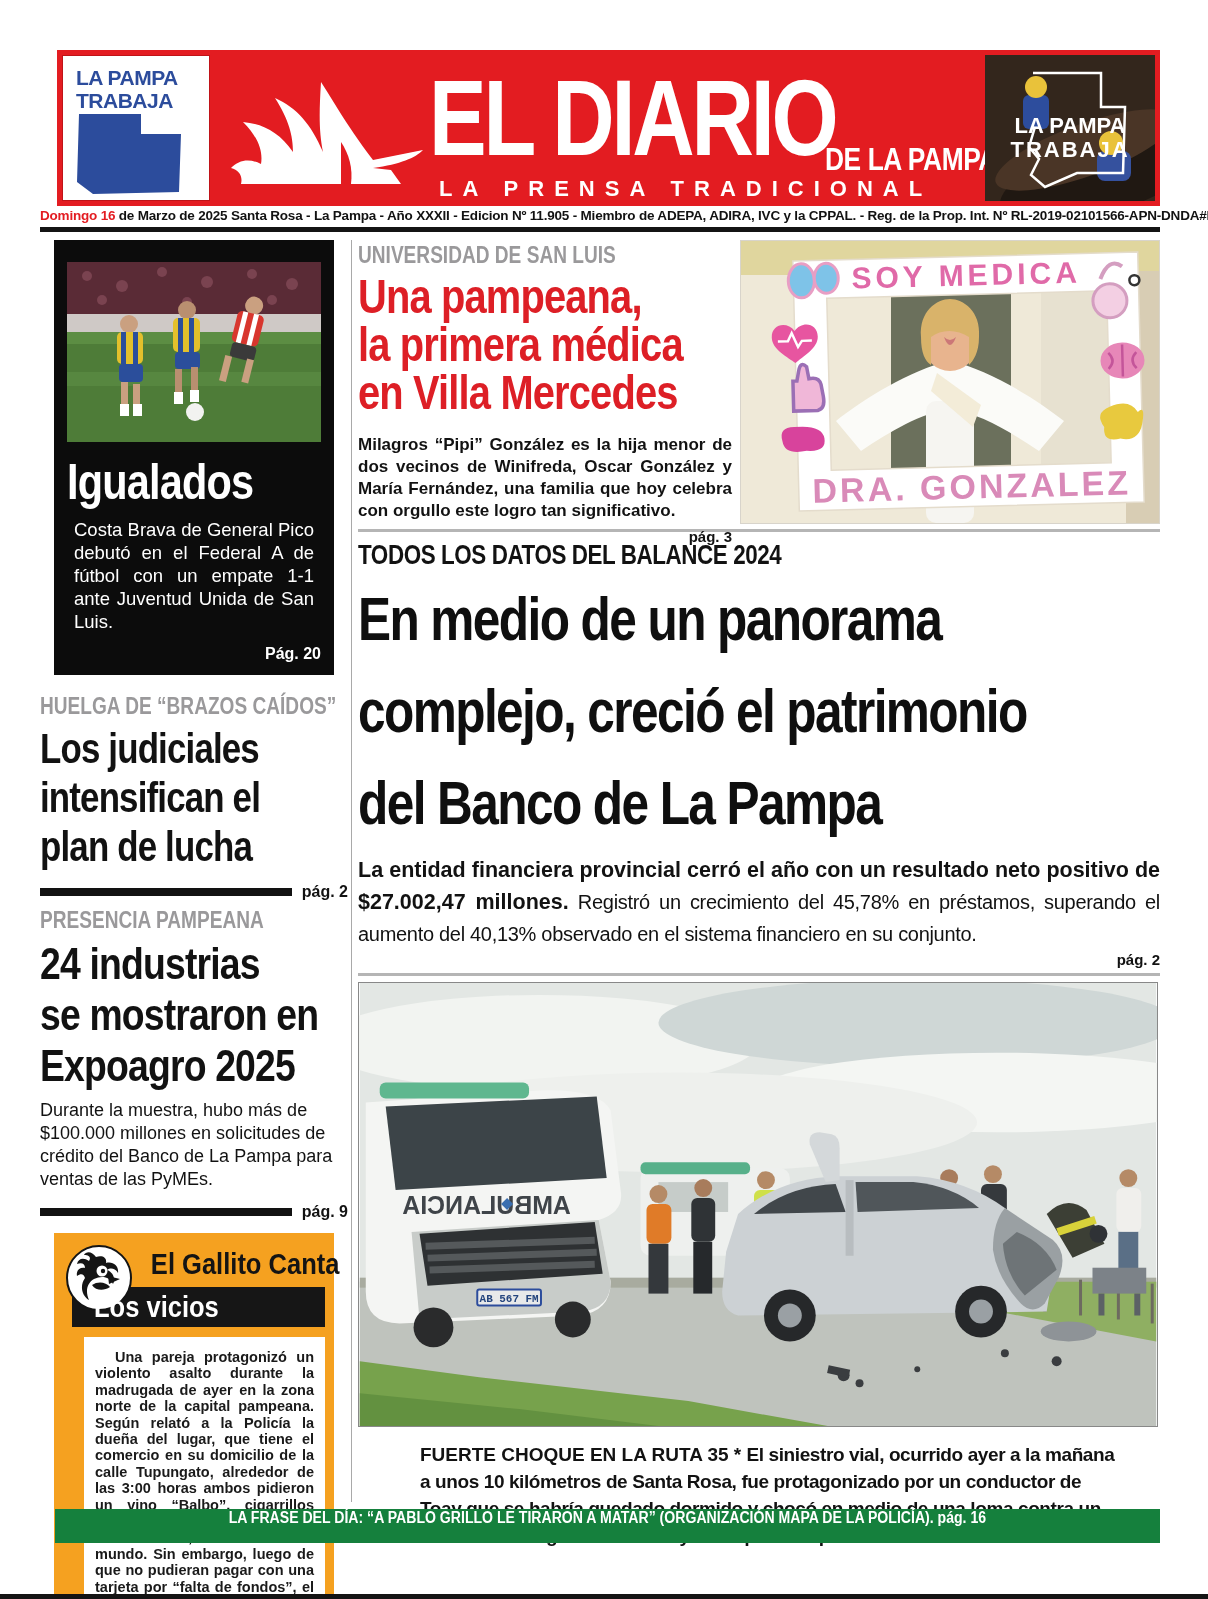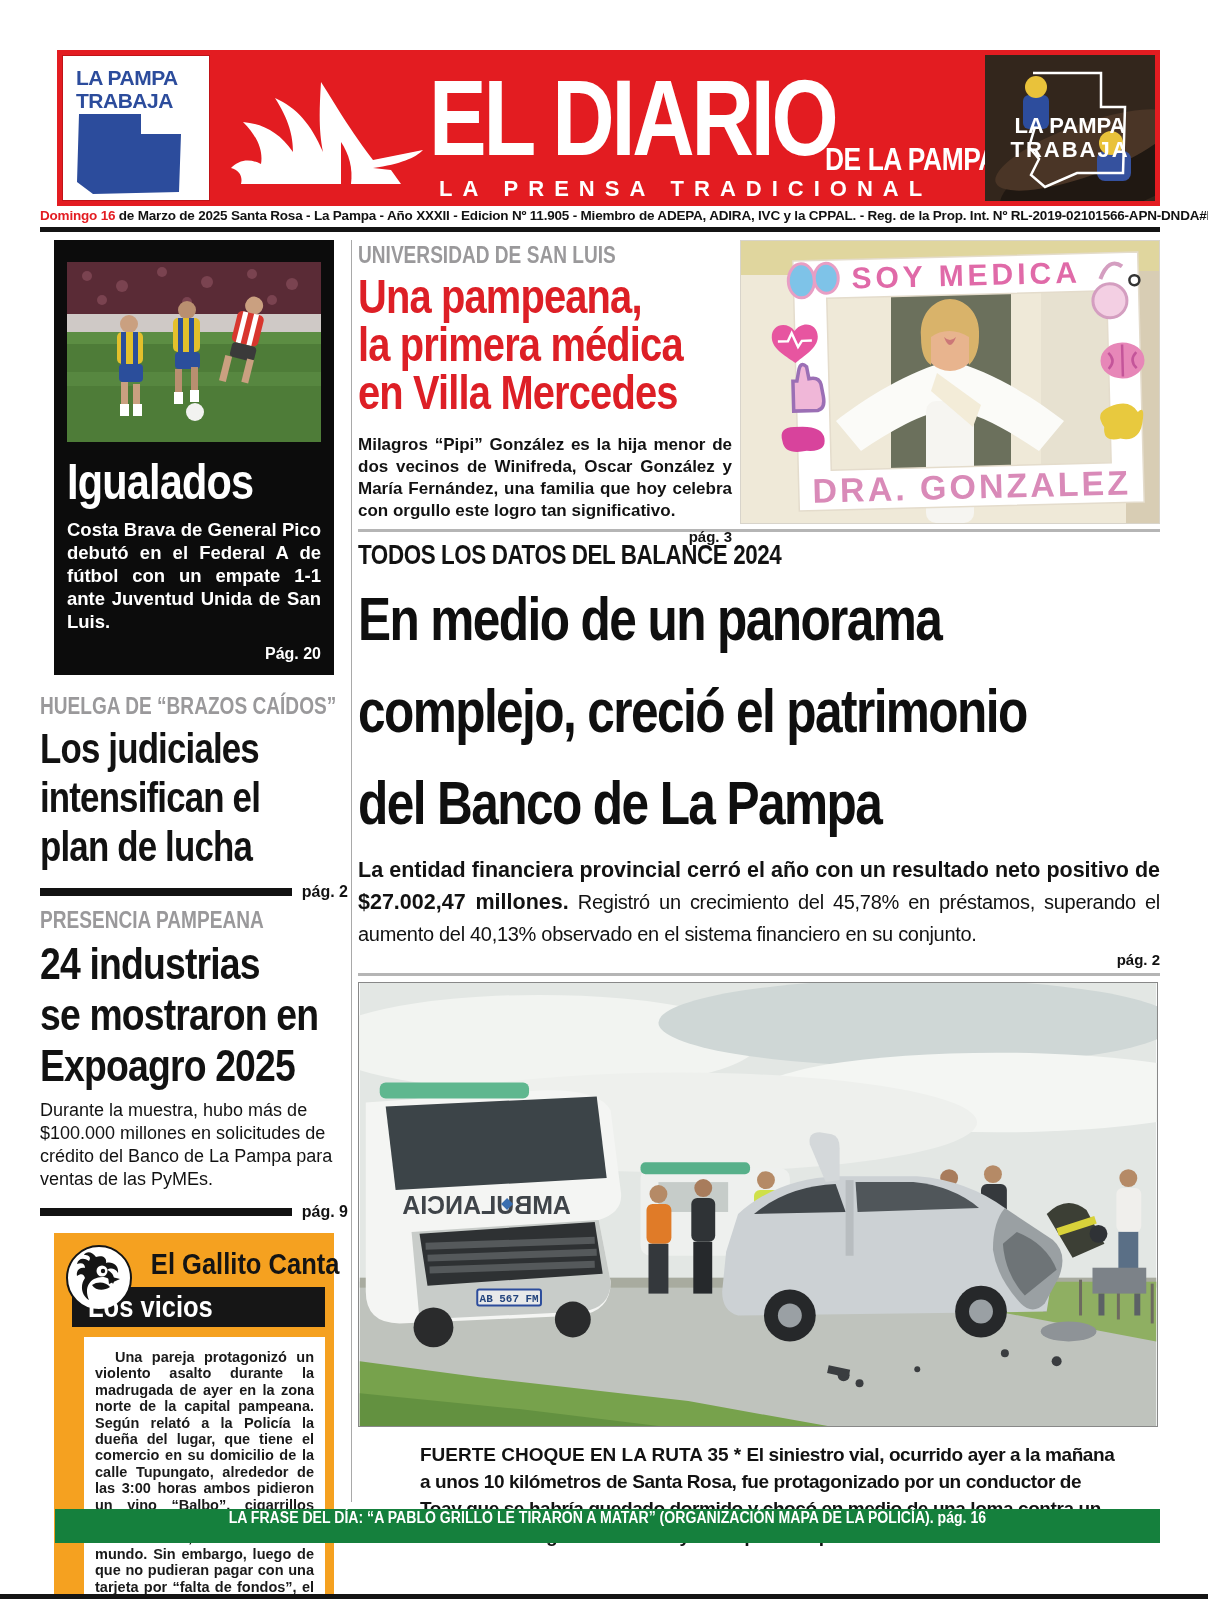--- a/index.html
+++ b/index.html
@@ -27,35 +27,35 @@
   .dateline{position:absolute;left:40px;top:208px;width:1120px;text-align:center;
             font-size:13.5px;font-weight:bold;letter-spacing:-0.2px;white-space:nowrap;}
   .dateline .day{color:#e31c21;}
   .toprule{position:absolute;left:40px;top:227px;width:1120px;height:5px;background:#141414;}
   .vdivider{position:absolute;left:351px;top:240px;width:1px;height:1262px;background:#a9a9a9;}
 
   
   .leftcol{position:absolute;left:40px;top:240px;width:308px;}
   .blackbox{margin:0 14px;background:#0c0c0c;color:#fff;padding:22px 13px 12px;}
   .blackbox h2{margin:10px 0 0;font-size:50px;line-height:52px;letter-spacing:-1px;}
-  .blackbox .body{margin:10px 0 0;font-size:18.5px;line-height:23px;font-weight:bold;text-align:justify;}
+  .blackbox .body{margin:10px 7px 0;font-size:18.5px;line-height:23px;font-weight:normal;text-align:justify;}
   .blackbox .pg{margin-top:12px;text-align:right;font-size:16px;font-weight:bold;}
   .kicker{margin:18px 0 4px;color:#9a999b;font-weight:bold;font-size:23px;}
   .hl-left{font-weight:bold;font-size:42px;line-height:49px;letter-spacing:-1px;color:#121212;}
   .rule-row{display:flex;align-items:center;gap:10px;margin:12px 0 6px;}
   .rule-row .bar{flex:1;height:8px;background:#121212;}
   .rule-row .pg{font-size:16px;font-weight:bold;white-space:nowrap;}
   .ind-body{margin-top:8px;font-size:18px;line-height:23px;font-weight:normal;text-align:left;}
 
   .gallito{position:relative;margin:12px 14px 0;background:#f5a120;padding:10px 9px 14px 30px;}
   .g-circle{position:absolute;left:12px;top:12px;width:66px;height:66px;}
   .g-head{height:42px;display:flex;align-items:center;padding-left:54px;
           font-size:29px;font-weight:bold;color:#141414;}
   .g-sub{height:40px;background:#161616;color:#fff;display:flex;align-items:center;
-         padding-left:16px;margin:2px 0 10px -12px;font-size:29px;font-weight:bold;}
+         padding-left:22px;margin:2px 0 10px -12px;font-size:29px;font-weight:bold;}
   .g-body{background:#fff;padding:12px 11px 10px;max-height:288px;overflow:hidden;}
   .g-body p{margin:0;font-size:14.5px;line-height:16.4px;font-weight:bold;text-align:justify;
             text-indent:20px;color:#1a1a1a;}
 
   
   .rightcol{position:absolute;left:358px;top:240px;width:802px;}
   .top-row{display:flex;height:284px;}
   .top-text{width:374px;}
   .hl-red{font-weight:bold;font-size:48px;line-height:48px;letter-spacing:-1px;color:#dd1f26;margin-top:4px;}
   .top-body{font-size:17px;line-height:22px;font-weight:bold;text-align:justify;}

